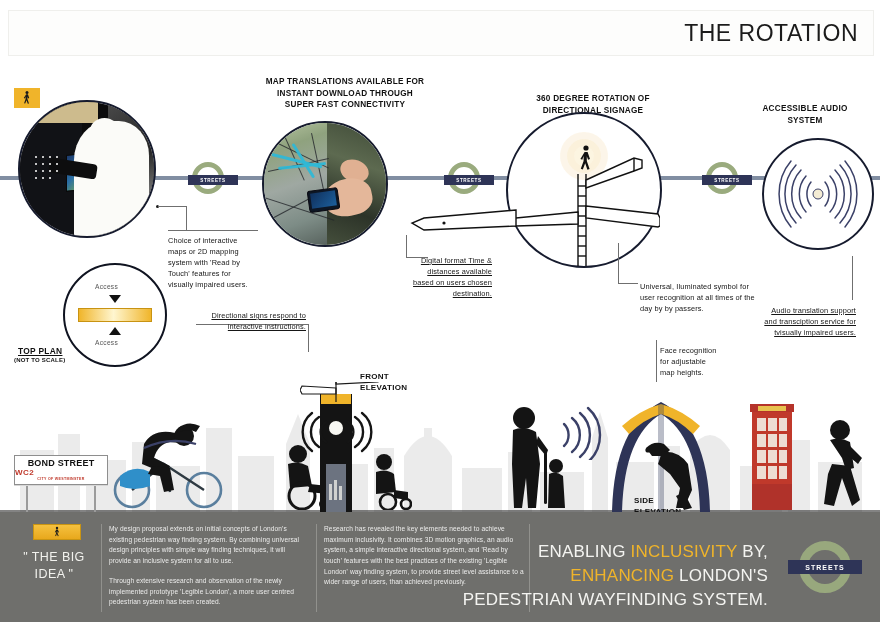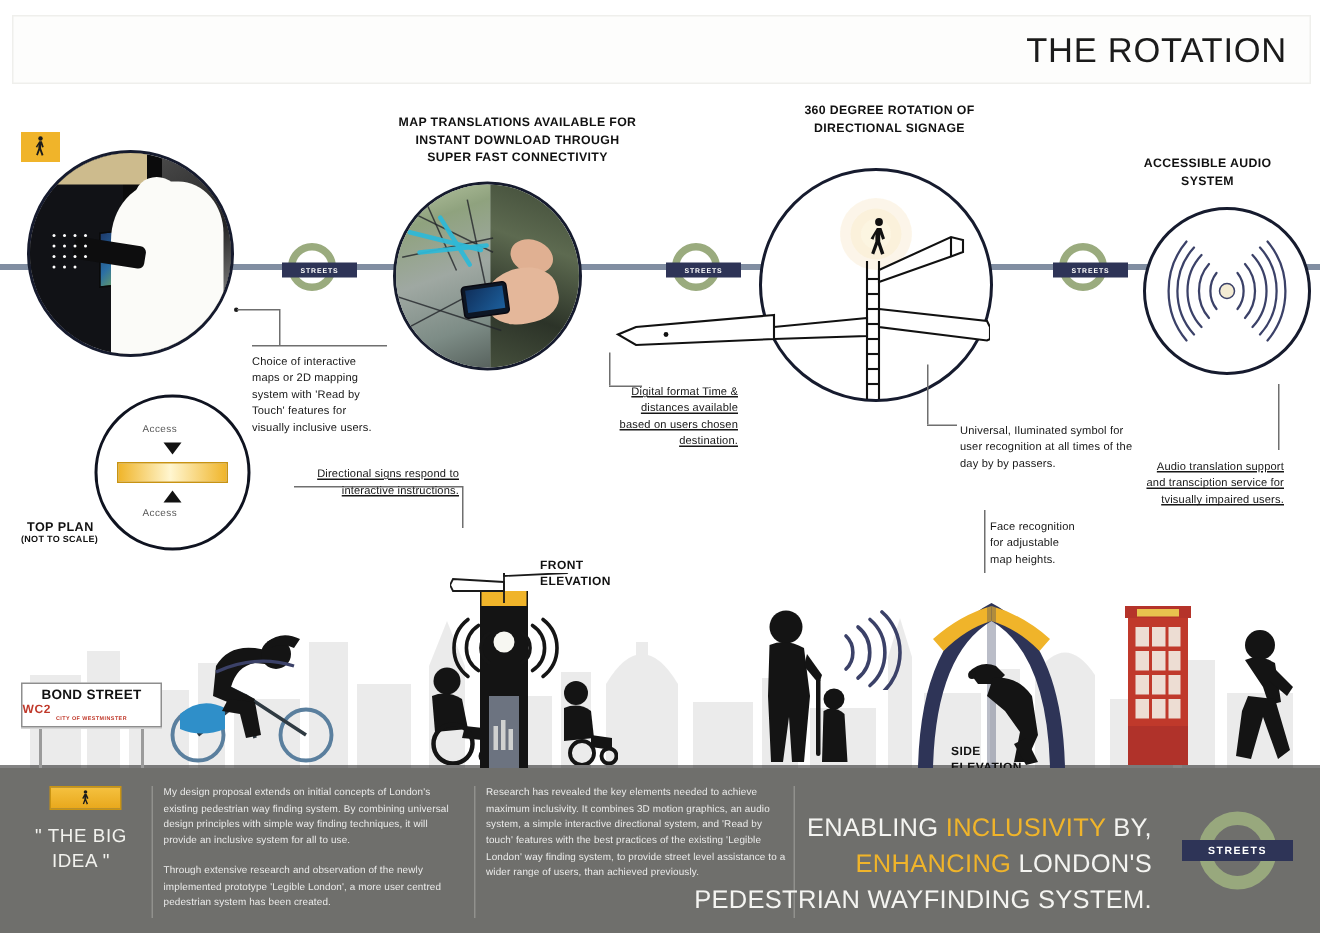--- a/index.html
+++ b/index.html
@@ -111,21 +111,21 @@
   }
   .tp-slot{
     position:absolute;left:50%;top:50%;transform:translate(-50%,-50%);
     width:72px;height:12px;background:linear-gradient(90deg,#f0b52a,#fff6d0 48%,#f0b52a);
     border:1px solid #c89312;
   }
   .tp-label{position:absolute;font-size:6.6px;color:#555;letter-spacing:.3px;}
   .tri{position:absolute;width:0;height:0;}
   .tri.down{border-left:6px solid transparent;border-right:6px solid transparent;border-top:8px solid #121212;}
   .tri.up{border-left:6px solid transparent;border-right:6px solid transparent;border-bottom:8px solid #121212;}
-  .topplan-name{position:absolute;font-size:8.4px;font-weight:bold;color:#111;letter-spacing:.3px;}
+  .topplan-name{position:absolute;font-size:8.4px;font-weight:bold;color:#111;letter-spacing:.3px;text-decoration:underline;}
   .topplan-sub{position:absolute;font-size:6px;font-weight:bold;color:#111;letter-spacing:.2px;}
 
   
   .scene{position:absolute;left:0;top:382px;width:880px;height:130px;overflow:hidden;background:#fff;}
   .skyline{position:absolute;left:0;bottom:0;width:880px;height:118px;opacity:.17;}
   .ground{position:absolute;left:0;bottom:0;width:880px;height:2px;background:#1d1d1d;opacity:.55;}
 
   
   .street-sign{
     position:absolute;left:14px;top:455px;width:92px;height:28px;background:#fff;
@@ -237,21 +237,21 @@
           <circle cx="13" cy="4.4" r="1.5"></circle>
       <path d="M12.2 6.2 L13.9 6.2 L15.2 10 L14.1 10.4 L13.4 8.4 L13.4 11 L15 15.4 L13.8 15.8 L12.5 12.2 L11.2 15.6 L10.1 15.2 L11.6 11 L11.6 8.3 L10.9 10.4 L9.8 10 Z"></path>
         </g>
     </svg>
   </div>
 
   <div class="dot" style="left:156px;top:205px;"></div>
   <div class="leader h" style="left:158px;top:206px;width:28px;"></div>
   <div class="leader v" style="left:186px;top:206px;height:24px;"></div>
   <div class="leader h" style="left:168px;top:230px;width:90px;"></div>
-  <div class="callout" style="left:168px;top:235px;width:88px;">Choice of interactive maps or 2D mapping system with 'Read by Touch' features for visually inclusive users.</div>
+  <div class="callout" style="left:168px;top:235px;width:88px;">Choice of interactive maps or 2D mapping system with 'Read by Touch' features for visually impaired users.</div>
 
   <div class="circle-title" style="left: 250px; top: 76px; width: 190px; white-space: pre-line;">MAP TRANSLATIONS AVAILABLE FOR
 INSTANT DOWNLOAD THROUGH
 SUPER FAST CONNECTIVITY</div>
 
   <div class="photo-circle" style="left:262px;top:121px;width:126px;height:126px;">
     <div class="map-img">
       <div class="left"></div>
       <div class="right"></div>
       <div class="rd" style="left:2px;top:14px;width:70px;transform:rotate(26deg);"></div>
@@ -266,21 +266,21 @@
       <div class="hand2"></div>
       <div class="hand"></div>
       <div class="phone"></div>
     </div>
   </div>
 
   <div class="leader h" style="left:196px;top:324px;width:112px;"></div>
   <div class="leader v" style="left:308px;top:324px;height:28px;"></div>
   <div class="callout r" style="left:196px;top:310px;width:110px;">Directional signs respond to interactive instructions.</div>
 
-  <div class="circle-title" style="left: 508px; top: 68px; width: 170px; white-space: pre-line; text-align: center;">360 DEGREE ROTATION OF
+  <div class="circle-title" style="left: 508px; top: 93px; width: 170px; white-space: pre-line; text-align: center;">360 DEGREE ROTATION OF
 DIRECTIONAL SIGNAGE</div>
 
   <div class="line-circle" style="left:506px;top:112px;width:156px;height:156px;">
     <svg width="152" height="152" viewBox="0 0 152 152" class="sign-svg">
 
       <g opacity=".55">
         <circle cx="76" cy="42" r="24" fill="#f2cf8c" opacity=".35"></circle>
         <circle cx="76" cy="42" r="17" fill="#f6dda8" opacity=".5"></circle>
         <circle cx="76" cy="42" r="10" fill="#fbf0cf" opacity=".7"></circle>
       </g>

